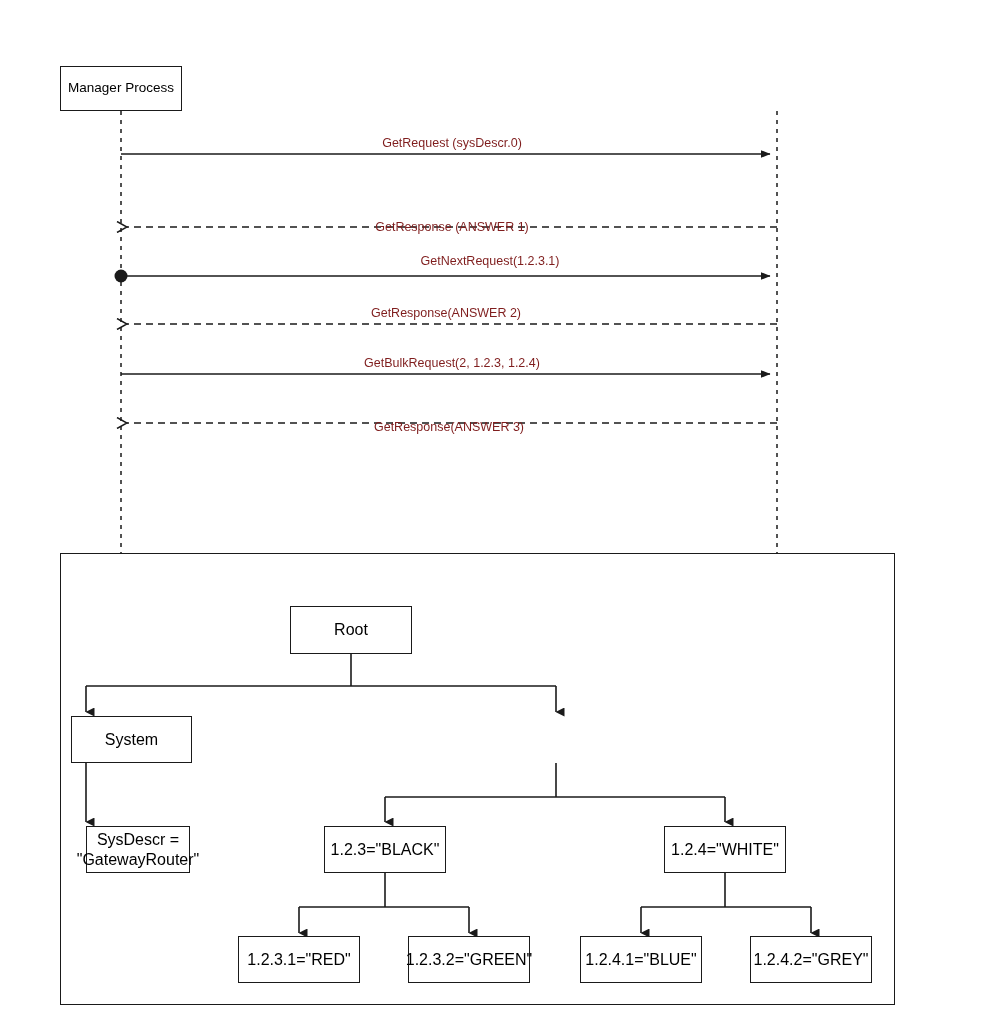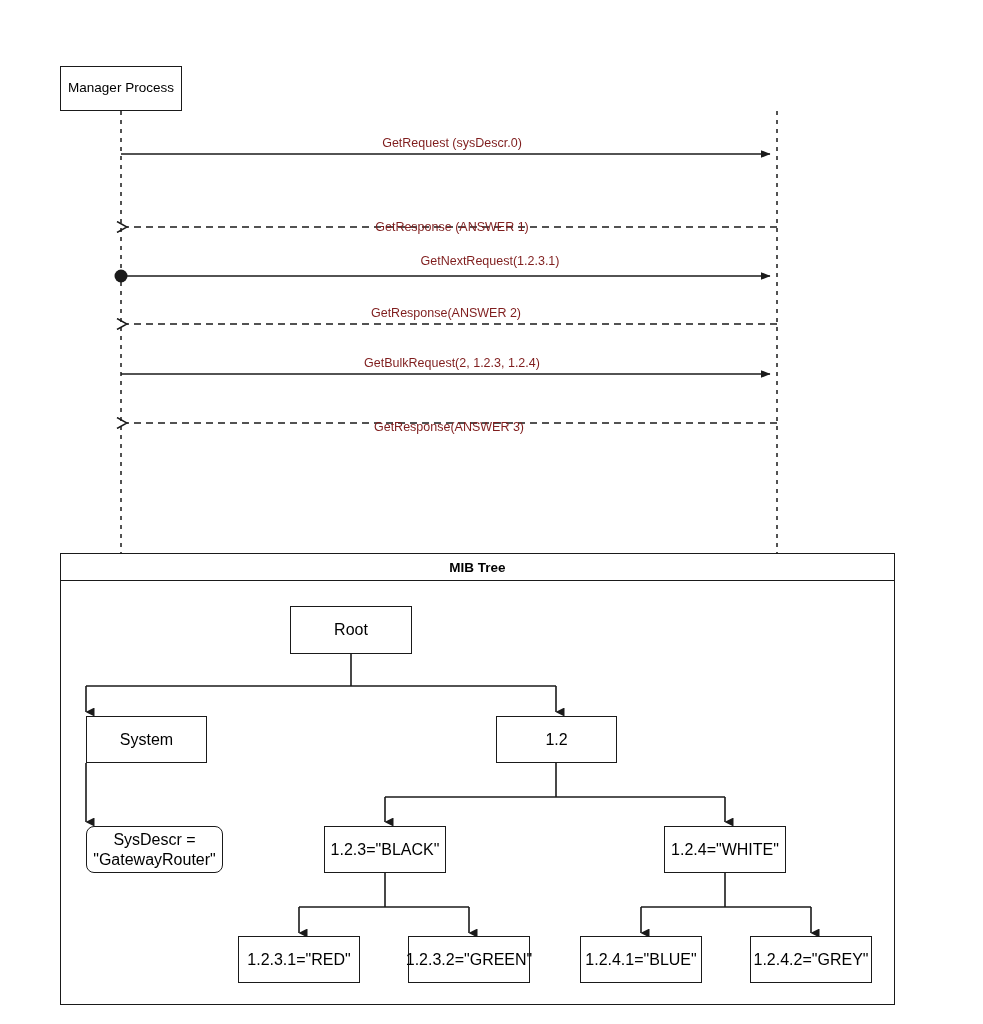--- a/index.html
+++ b/index.html
@@ -124,21 +124,20 @@
   <div class="msg-label" style="left:446px; top:268px;margin-left:44px;">GetNextRequest(1.2.3.1)</div>
 
   <div class="msg-label" style="left:446px; top:320px;">GetResponse(ANSWER 2)</div>
 
   <div class="msg-label" style="left:452px; top:370px;">GetBulkRequest(2, 1.2.3, 1.2.4)</div>
 
   <div class="msg-label" style="left:449px; top:434px;">GetResponse(ANSWER 3)</div>
 
   <div id="mib-panel">
 
-    <div id="mib-header">MIB Tree</div>
 
     <svg class="layer" style="width:835px; height:452px;" viewBox="0 0 835 452" xmlns="http://www.w3.org/2000/svg">
       <defs>
         <marker id="tree-arrow" markerWidth="9" markerHeight="9" refX="4.5" refY="8.5" orient="auto" markerUnits="userSpaceOnUse">
           <path d="M0,0 L9,0 L4.5,9 z" fill="#1a1a1a"></path>
         </marker>
       </defs>
 
       <path d="M290,100 L290,132" fill="none" stroke="#1a1a1a" stroke-width="1.6"></path>
 
@@ -161,25 +160,24 @@
       <path d="M408,353 L408,379" fill="none" stroke="#1a1a1a" stroke-width="1.6" marker-end="url(#tree-arrow)"></path>
 
       <path d="M664,319 L664,353" fill="none" stroke="#1a1a1a" stroke-width="1.6"></path>
       <path d="M580,353 L750,353" fill="none" stroke="#1a1a1a" stroke-width="1.6"></path>
       <path d="M580,353 L580,379" fill="none" stroke="#1a1a1a" stroke-width="1.6" marker-end="url(#tree-arrow)"></path>
       <path d="M750,353 L750,379" fill="none" stroke="#1a1a1a" stroke-width="1.6" marker-end="url(#tree-arrow)"></path>
     </svg>
 
     <div class="nodebox" style="left:229px; top:52px; width:122px; height:48px;">Root</div>
 
-    <div class="nodebox" style="left:25px; top:162px; width:121px; height:47px;">System</div>
+    <div class="nodebox" style="left:10px; top:162px; width:121px; height:47px;">System</div>
 
-    <div class="nodebox" style="left:435px; top:162px; width:121px; height:47px;">1.2</div>
 
-    <div class="nodebox" style="left:25px; top:272px; width:137px; height:47px;border-radius:8px;">SysDescr =
+    <div class="nodebox" style="left:25px; top:272px; width:104px; height:47px;">SysDescr =
 "GatewayRouter"</div>
 
     <div class="nodebox" style="left:263px; top:272px; width:122px; height:47px;">1.2.3="BLACK"</div>
 
     <div class="nodebox" style="left:603px; top:272px; width:122px; height:47px;">1.2.4="WHITE"</div>
 
     <div class="nodebox" style="left:177px; top:382px; width:122px; height:47px;">1.2.3.1="RED"</div>
 
     <div class="nodebox" style="left:347px; top:382px; width:122px; height:47px;">1.2.3.2="GREEN"</div>
 

